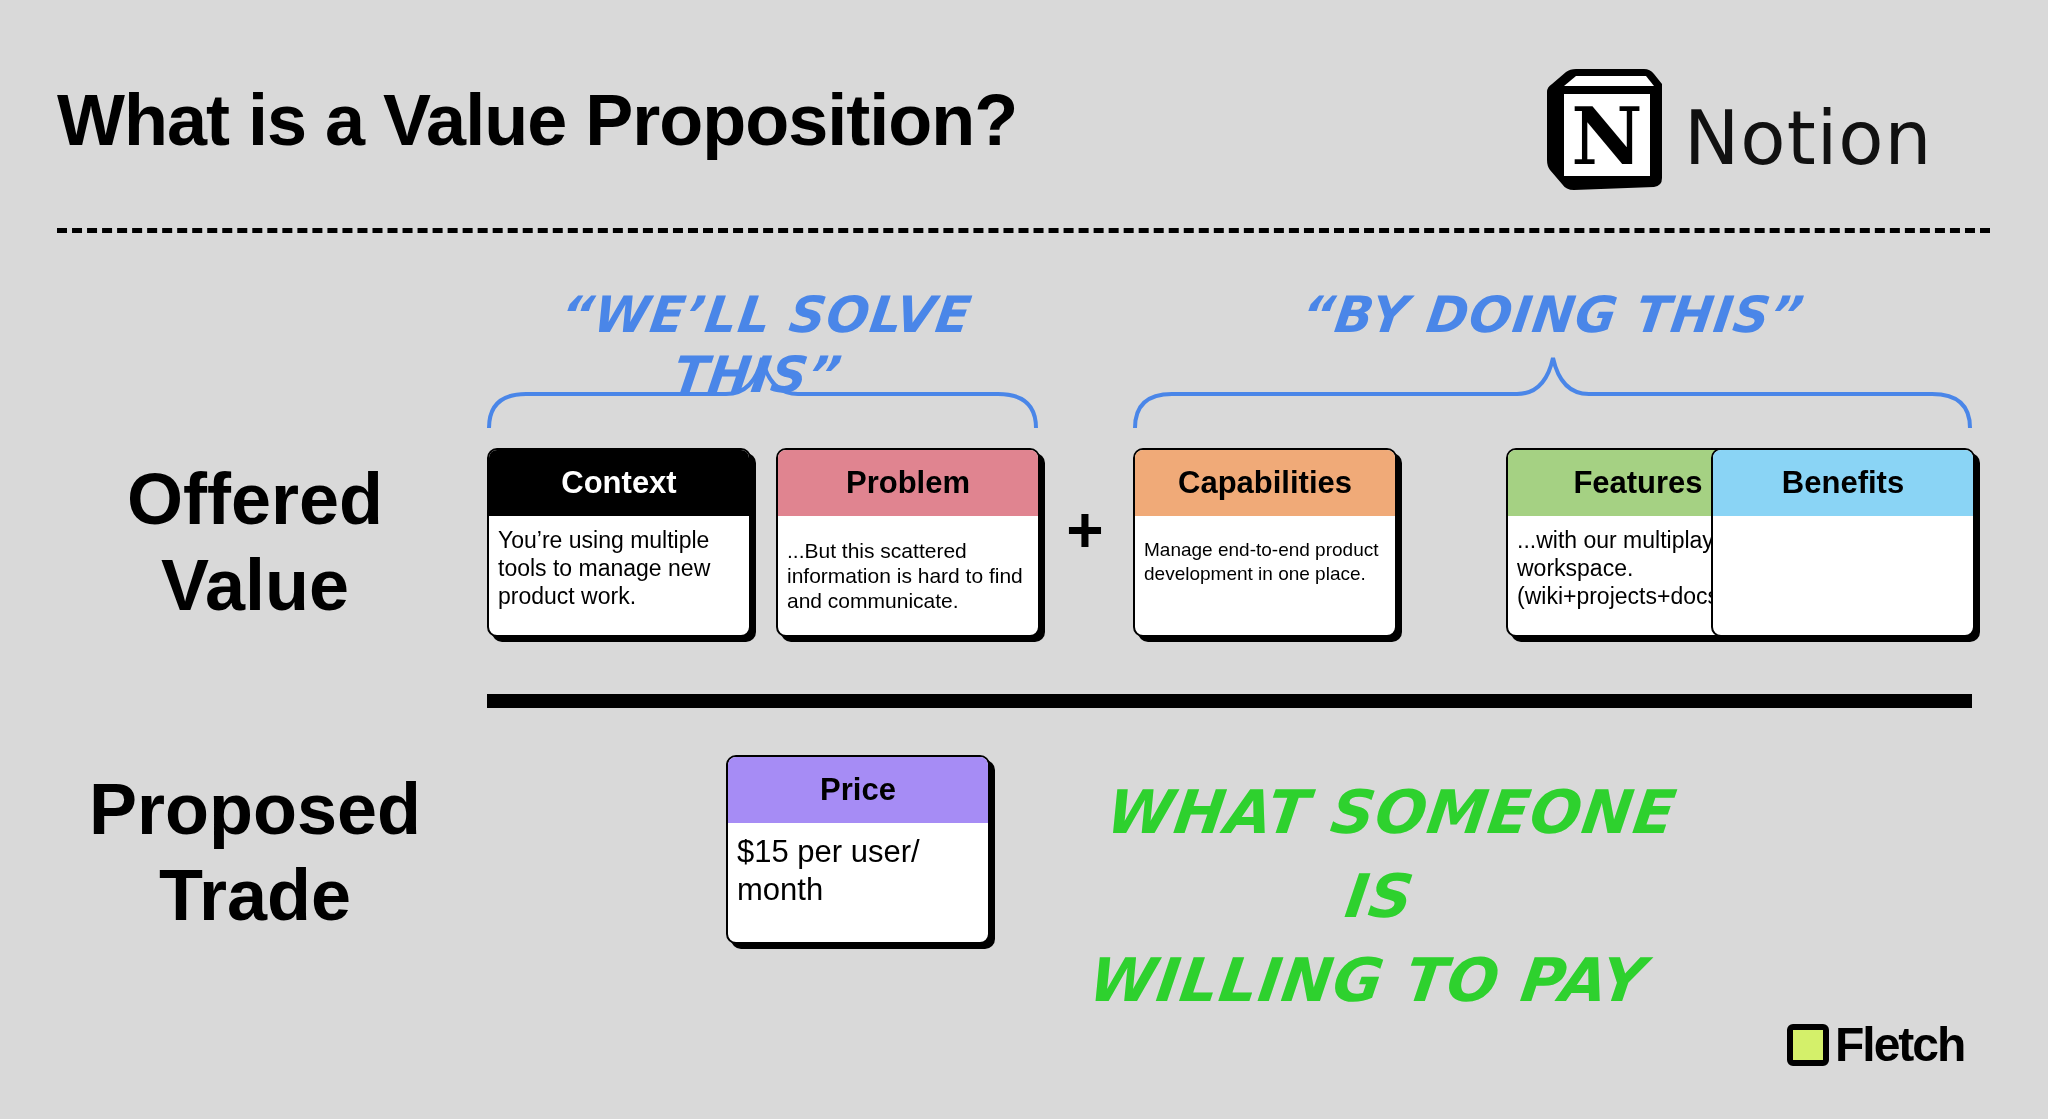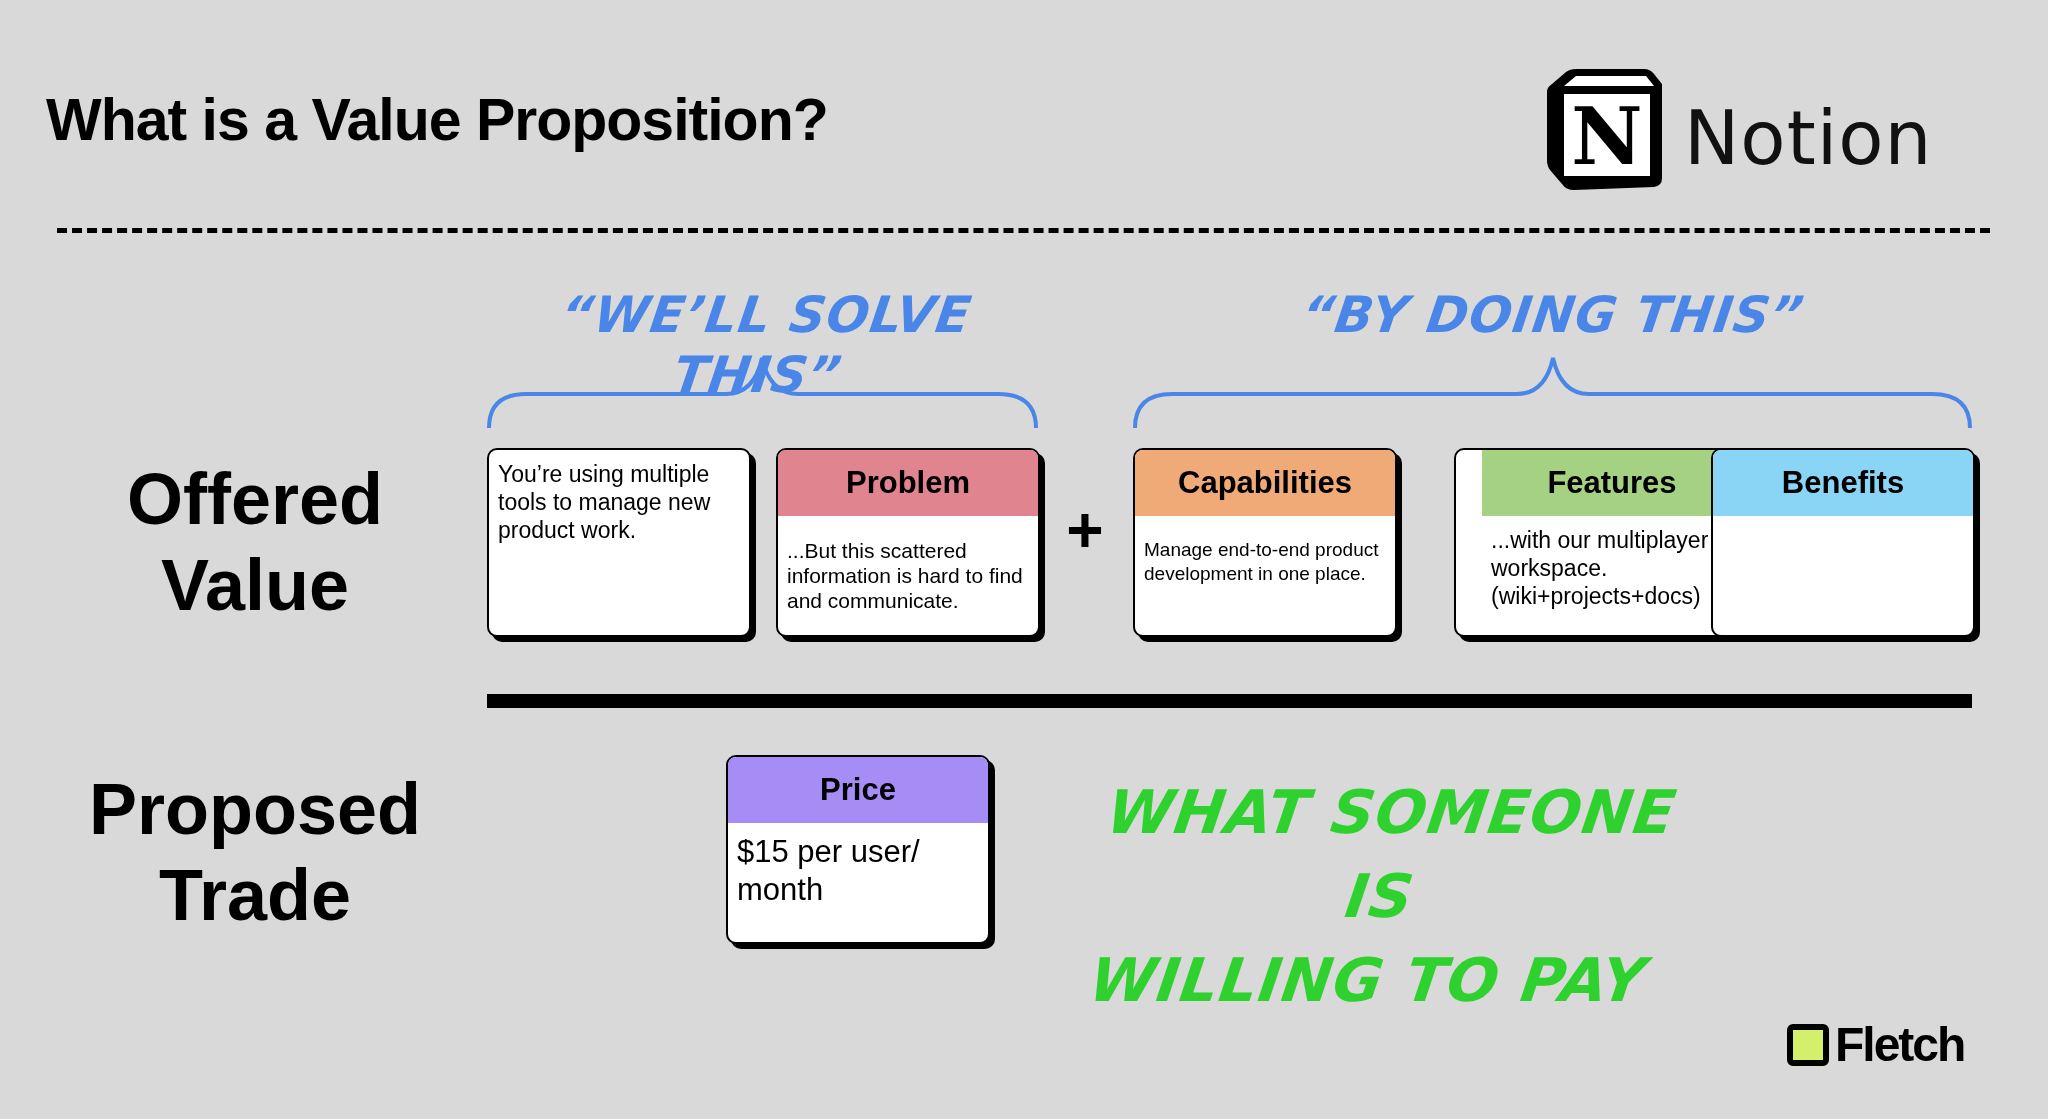--- a/index.html
+++ b/index.html
@@ -2,21 +2,21 @@
 <html><head>
 <meta charset="utf-8">
 <style>
   html, body { margin:0; padding:0; }
   body {
     width:2048px; height:1119px; background:#d9d9d9; position:relative; overflow:hidden;
     font-family:"Liberation Sans", "DejaVu Sans", sans-serif; color:#000;
   }
   .abs { position:absolute; }
   .title {
-    left:46px; top:70px; font-size:59px; font-weight:700; letter-spacing:-1px; line-height:100px;
+    left:57px; top:70px; font-size:72px; font-weight:700; letter-spacing:-1px; line-height:100px;
   }
   .notion-logo { left:1544px; top:66px; width:370px; height:130px; }
   .notion-cube { position:absolute; left:0; top:0; width:122px; height:126px; }
   .notion-word {
     position:absolute; left:140px; top:32px; font-size:74px; font-family:"DejaVu Sans", sans-serif;
     font-weight:400; color:#111; letter-spacing:1px; line-height:80px;
   }
   .dash-line {
     left:57px; top:228px; width:1933px; height:0; border-top:5px dashed #000;
   }
@@ -87,34 +87,35 @@
 <div class="abs section-label lbl-offered">
   <div>Offered</div>
   <div>Value</div>
 </div>
 <div class="abs section-label lbl-proposed">
   <div>Proposed</div>
   <div>Trade</div>
 </div>
 
 <div class="card" style="left:487px; top:448px;">
+  <div class="card-head" style="background:#000; color:#fff;">Context</div>
   <div class="card-body">You’re using multiple tools to manage new product work.</div>
 </div>
 <div class="card" style="left:776px; top:448px;">
   <div class="card-head" style="background:#e08490;">Problem</div>
   <div class="card-body small">...But this scattered information is hard to find and communicate.</div>
 </div>
 
 <div class="abs plus">+</div>
 
 <div class="card" style="left:1133px; top:448px;">
   <div class="card-head" style="background:#f0aa78;">Capabilities</div>
   <div class="card-body small" style="font-size:19px; line-height:24px;">Manage end-to-end product development in one place.</div>
 </div>
-<div class="card" style="left:1454px; top:448px;padding-left:26px;">
+<div class="card" style="left:1506px; top:448px;">
   <div class="card-head" style="background:#a5d183;">Features</div>
   <div class="card-body">...with our multiplayer workspace. (wiki+projects+docs)</div>
 </div>
 <div class="card" style="left:1711px; top:448px;">
   <div class="card-head" style="background:#8ad4f5;">Benefits</div>
 </div>
 
 <div class="abs bar"></div>
 
 <div class="card price-card">

